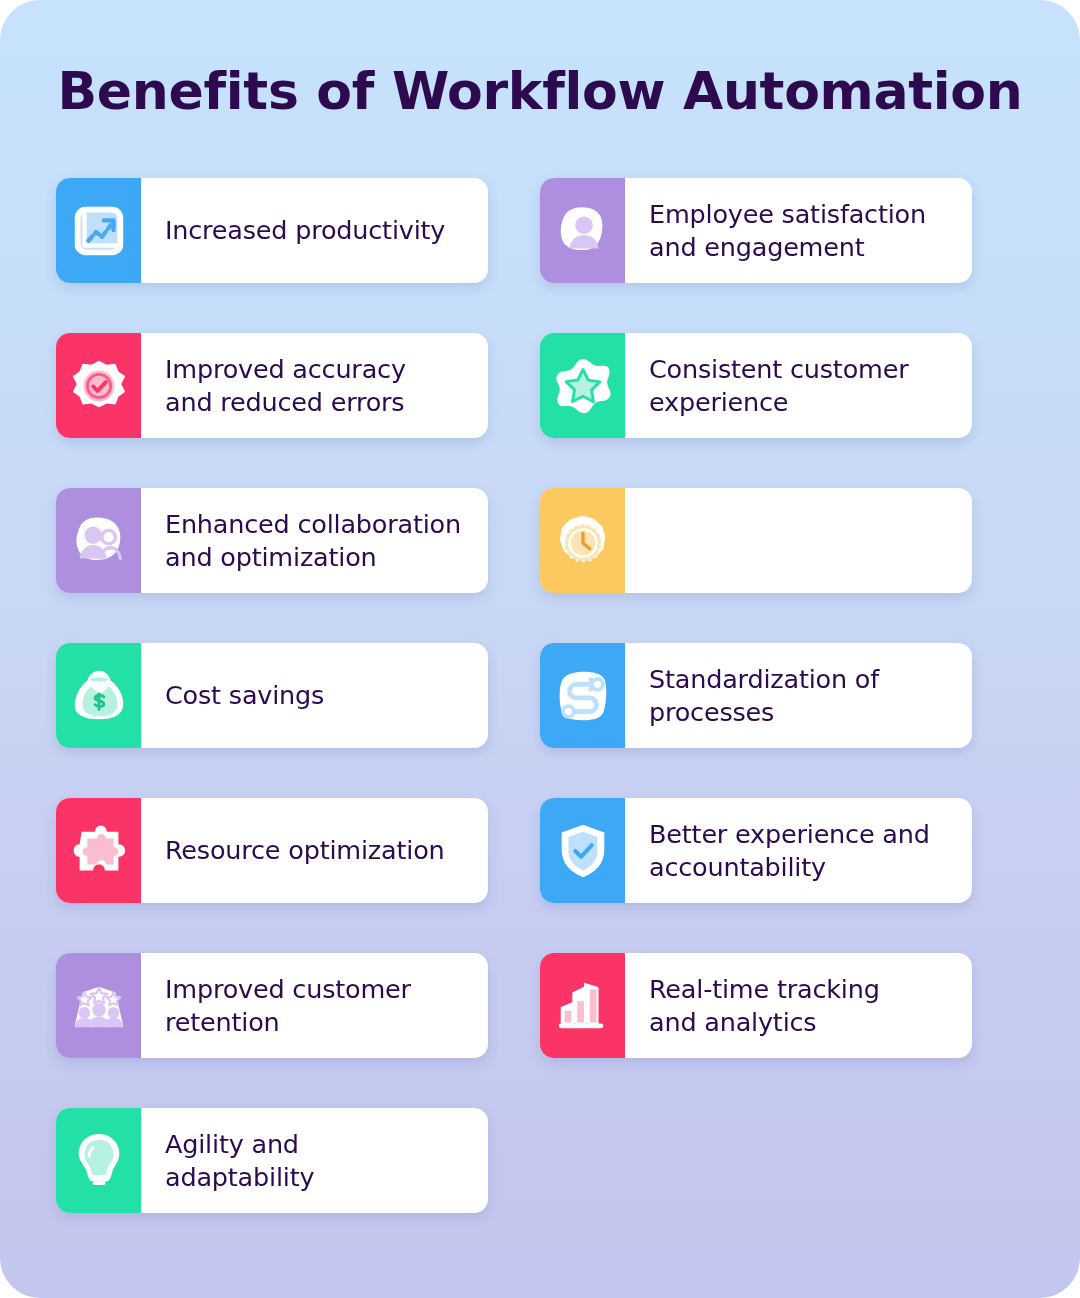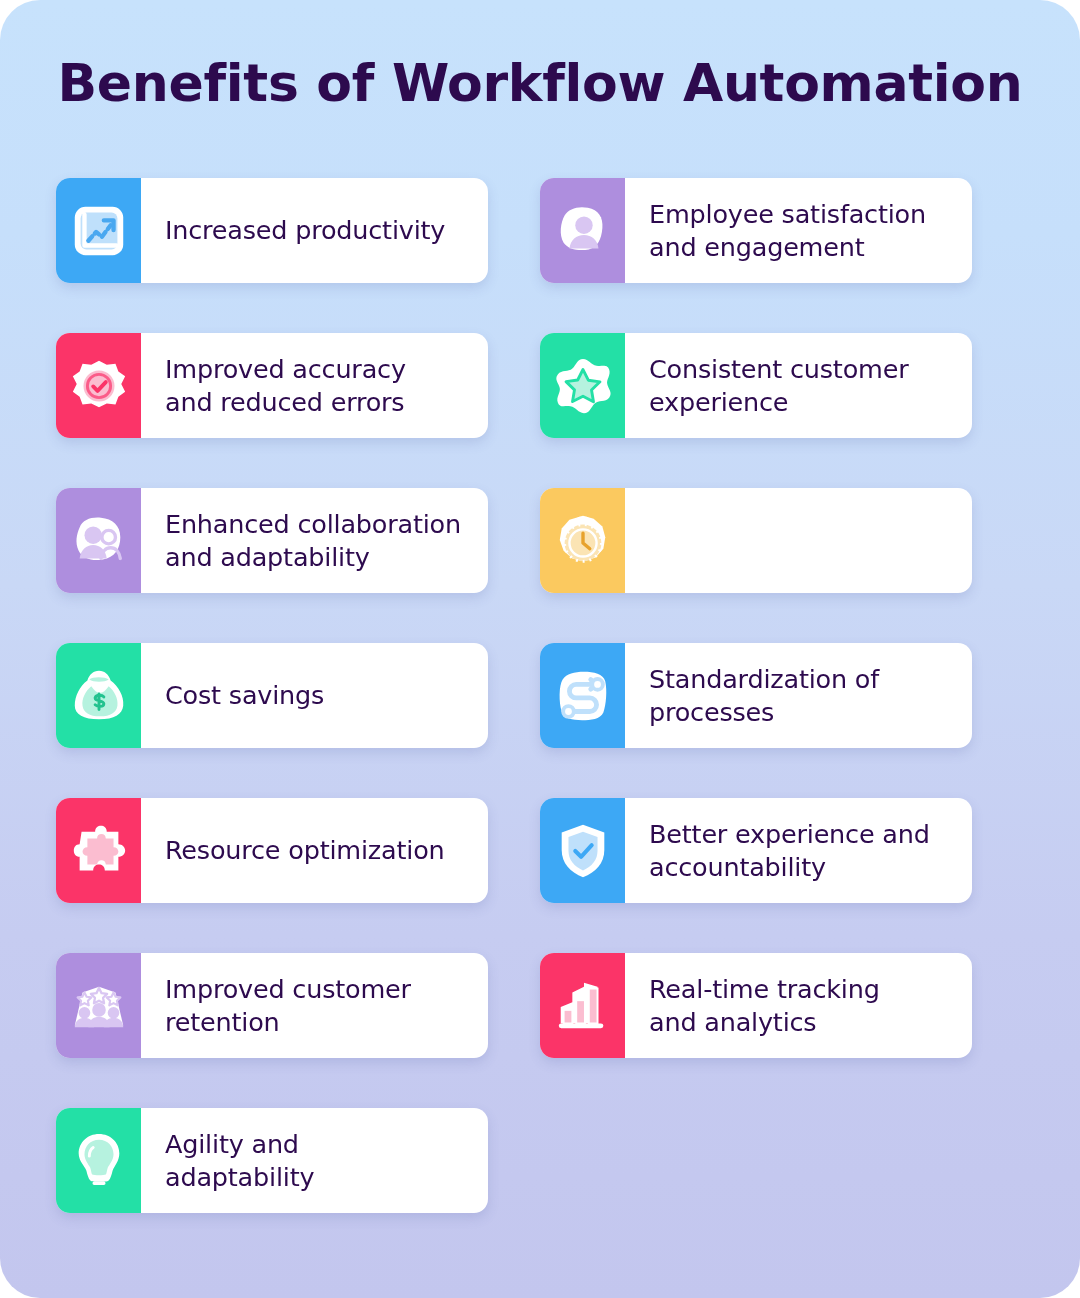--- a/index.html
+++ b/index.html
@@ -17,21 +17,21 @@
     position: relative;
     width: 1080px;
     height: 1298px;
     box-sizing: border-box;
     border-radius: 40px;
     background: linear-gradient(180deg, #c7e2fc 0%, #c6dffb 18%, #c9d8f6 45%, #c6ccf1 72%, #c3c6ee 100%);
     overflow: hidden;
   }
 
   .title {
-    margin: 0;
+    margin: 8px;
     padding-top: 56px;
     text-align: center;
     font-size: 52px;
     line-height: 1.05;
     font-weight: 700;
     letter-spacing: -0.3px;
     color: #2d0a4e;
     font-family: "DejaVu Sans", sans-serif;
   }
 
@@ -140,21 +140,21 @@
         <div class="icon-tile" style="background: rgb(174, 142, 222);">
           <svg viewBox="0 0 64 64" xmlns="http://www.w3.org/2000/svg">
             <path d="M12 18c3-8 12-11 22-10 12 1 20 8 20 20s-6 21-18 23c-11 2-21-1-25-9-4-9-2-17 1-24z" fill="#ffffff"></path>
             <circle cx="26" cy="26" r="9" fill="#d9c6f2"></circle>
             <path d="M12 50c1-9 7-14 14-14s13 5 14 14z" fill="#d9c6f2"></path>
             <circle cx="42" cy="28" r="7" fill="none" stroke="#d9c6f2" stroke-width="3.5"></circle>
             <path d="M34 50c1-7 5-11 10-11s9 4 10 11" fill="none" stroke="#d9c6f2" stroke-width="3.5" stroke-linecap="round"></path>
           </svg>
         </div>
         <div class="card-label">Enhanced collaboration
-and adaptability</div>
+and optimization</div>
       </div>
       <div class="card">
         <div class="icon-tile" style="background: rgb(251, 201, 95);">
           <svg viewBox="0 0 64 64" xmlns="http://www.w3.org/2000/svg">
             <path d="M32 6l11 3 9 8 3 11-2 12-8 9-12 4-12-3-9-8-4-11 2-12 8-9z" fill="#ffffff"></path>
             <circle cx="32" cy="34" r="19" fill="#fbe4b4"></circle>
             <circle cx="32" cy="34" r="19" fill="none" stroke="#ffffff" stroke-width="3" stroke-dasharray="2 5"></circle>
             <circle cx="32" cy="34" r="14" fill="none" stroke="#ffffff" stroke-width="2.5"></circle>
             <path d="M32 24v10l7 6" stroke="#e7a22c" stroke-width="3.5" fill="none" stroke-linecap="round" stroke-linejoin="round"></path>
             <rect x="26" y="7" width="12" height="5" rx="2.5" fill="#ffffff"></rect>

